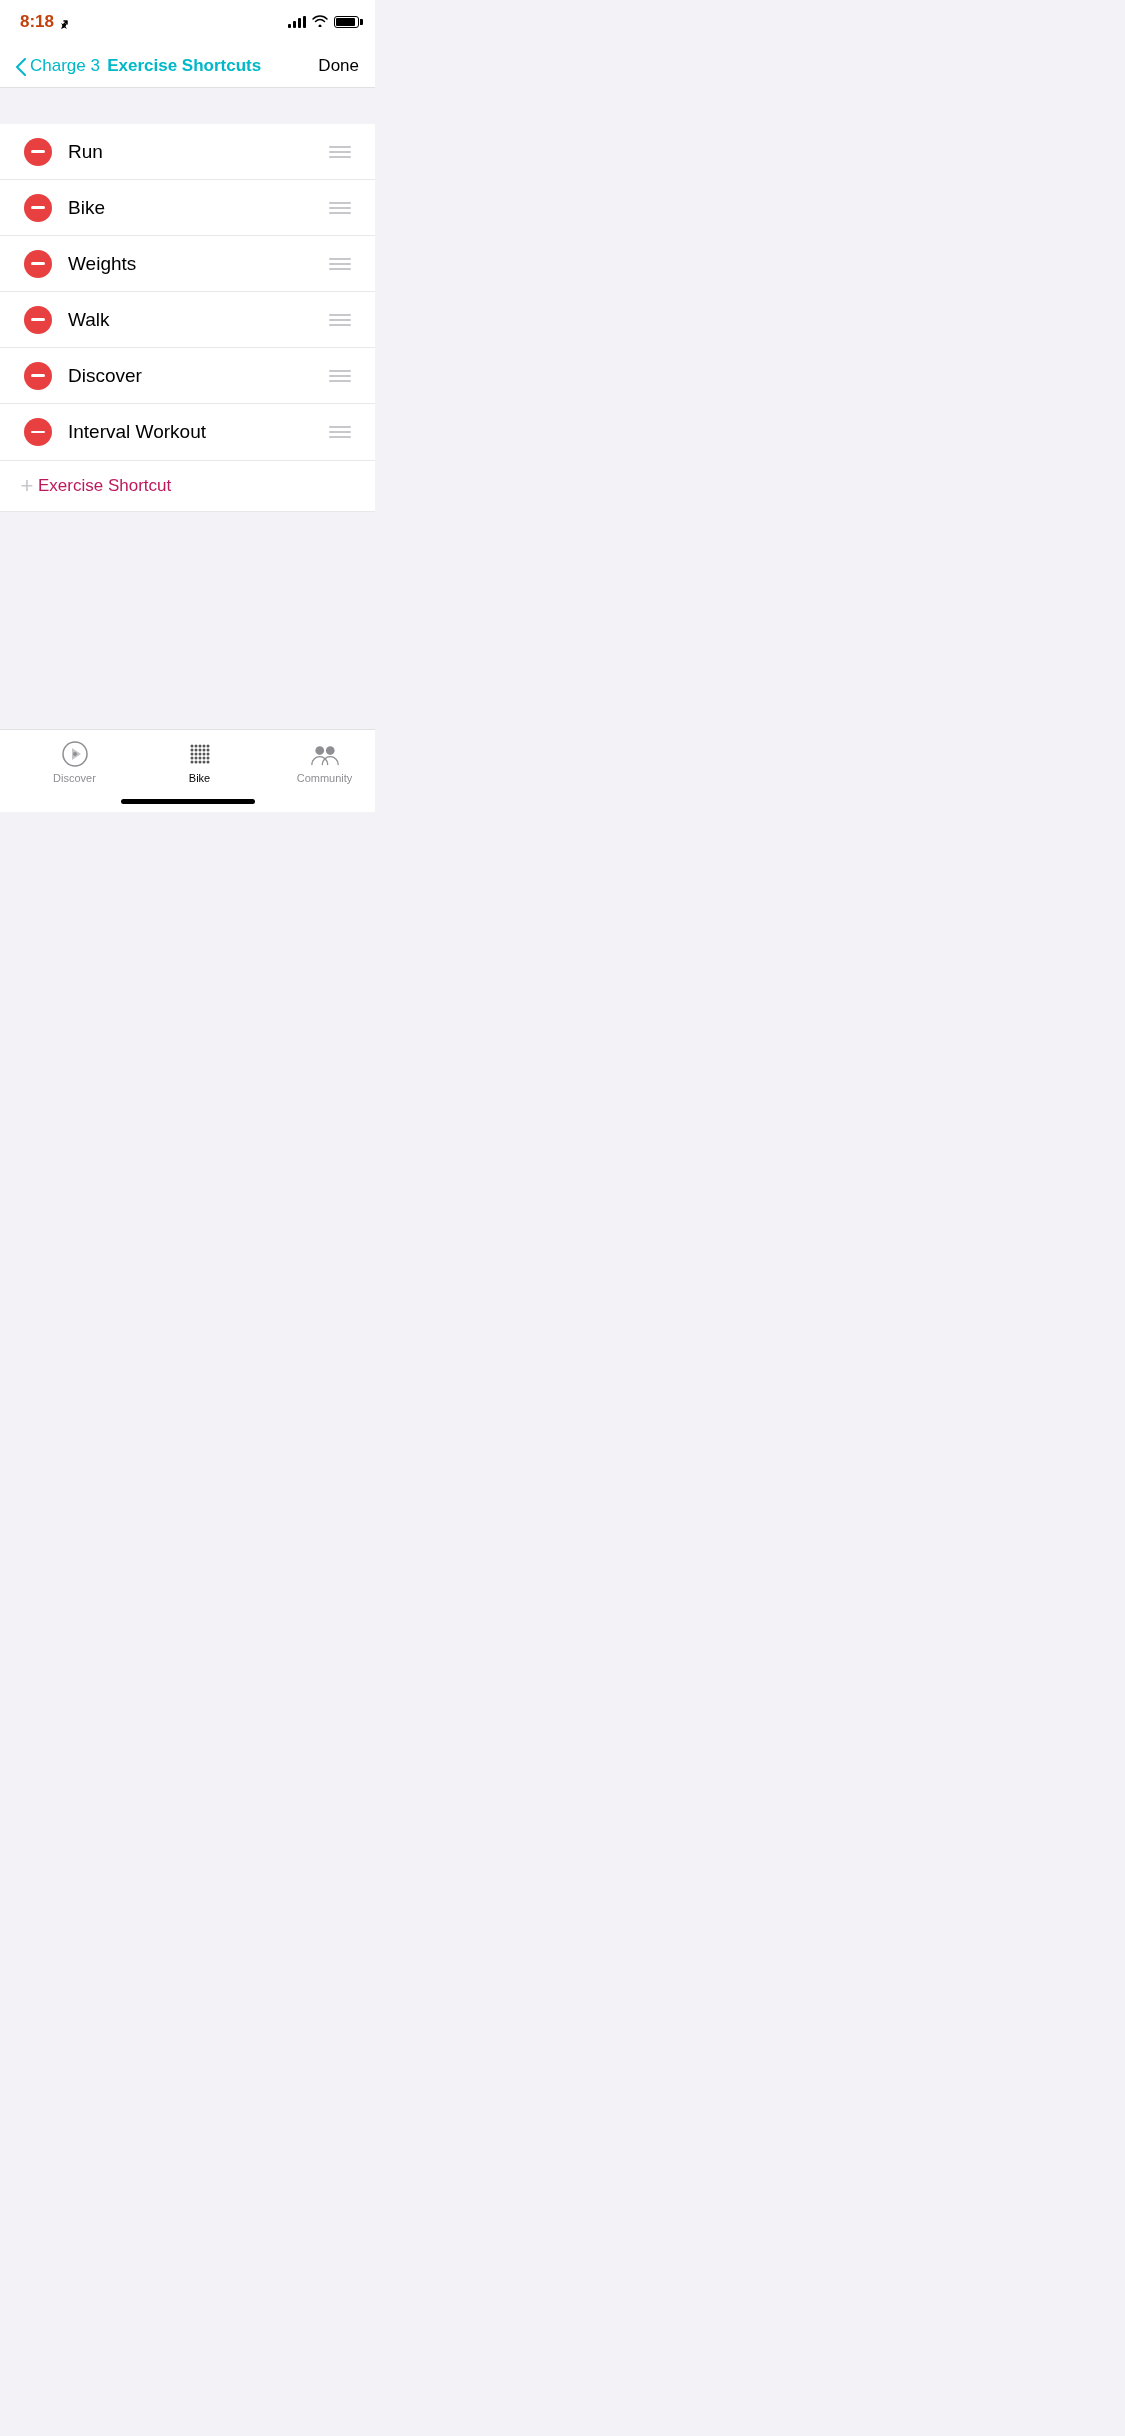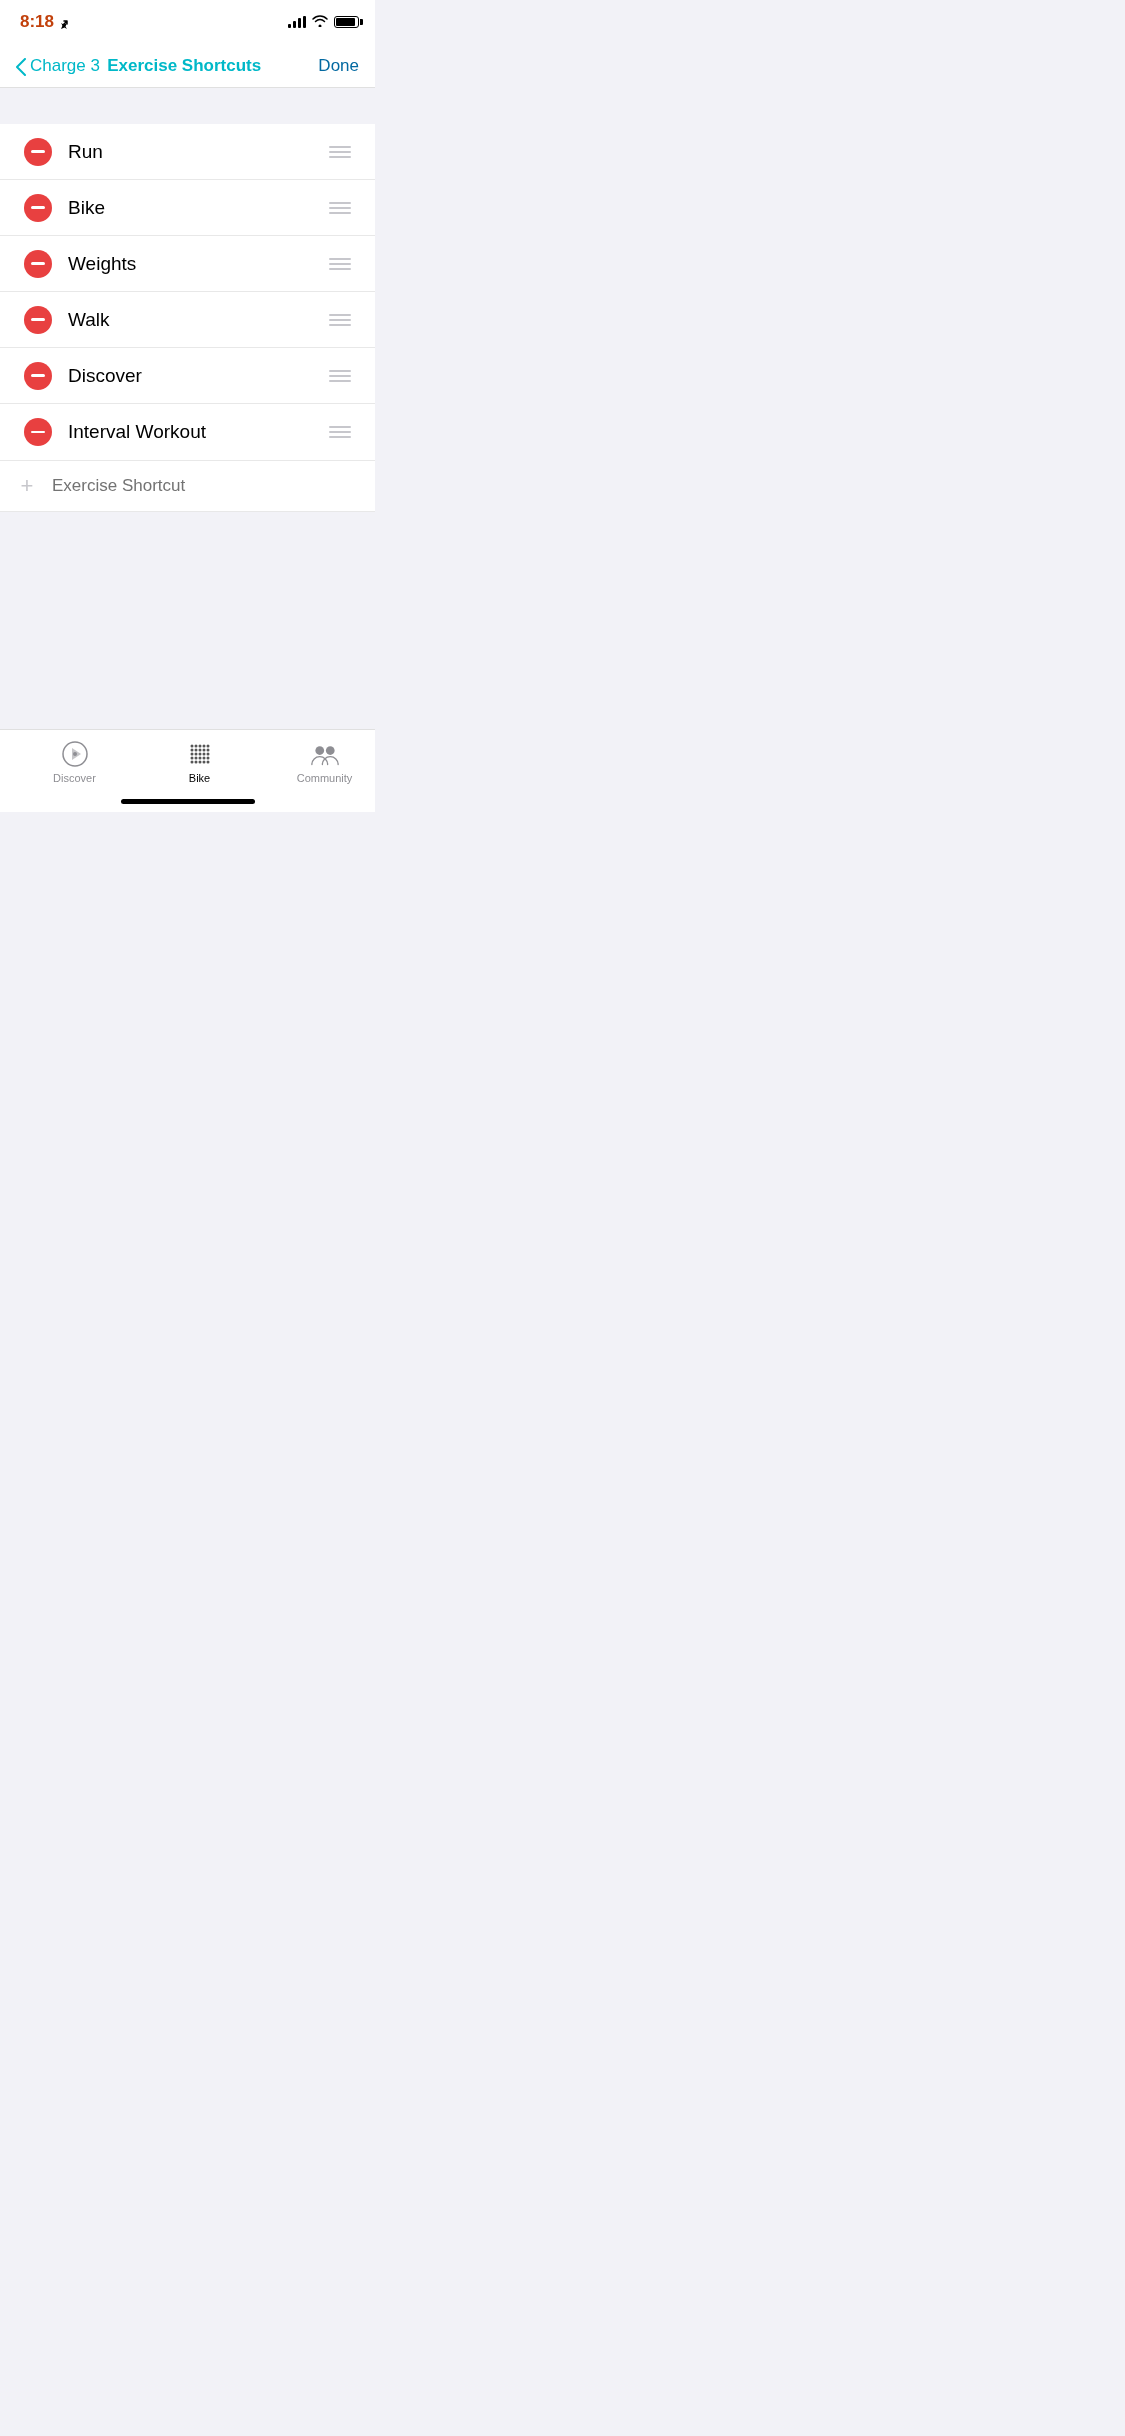--- a/index.html
+++ b/index.html
@@ -101,21 +101,21 @@
     }
     .header-title {
       font-size: 17px;
       font-weight: 600;
       color: #00b8c8;
       flex: 1;
       text-align: center;
       margin-left: -50px;
     }
     .header-done {
-      color: #0369a1;
+      color: #000000;
       font-size: 17px;
       font-weight: 400;
       cursor: pointer;
     }
 
     
     .gray-spacer {
       height: 36px;
       background: #f2f2f7;
     }
@@ -189,22 +189,22 @@
       color: #c7c7cc;
       display: flex;
       align-items: center;
       justify-content: center;
       font-size: 22px;
       font-weight: 300;
       line-height: 1;
     }
     .add-label {
       font-size: 17px;
-      color: #737373;
-      margin-left: 14px;
+      color: #be185d;
+      margin-left: 0;
     }
 
     
     .info-box {
       padding: 14px 16px;
       background: #f2f2f7;
     }
     .info-text {
       font-size: 14px;
       color: #8e8e93;

